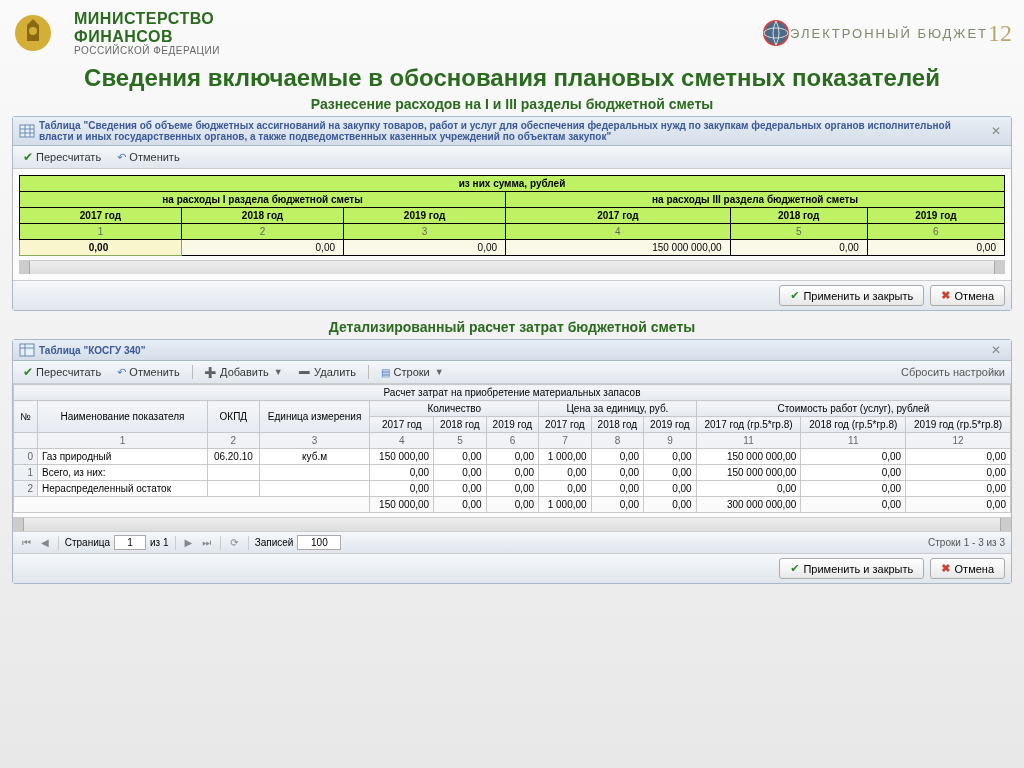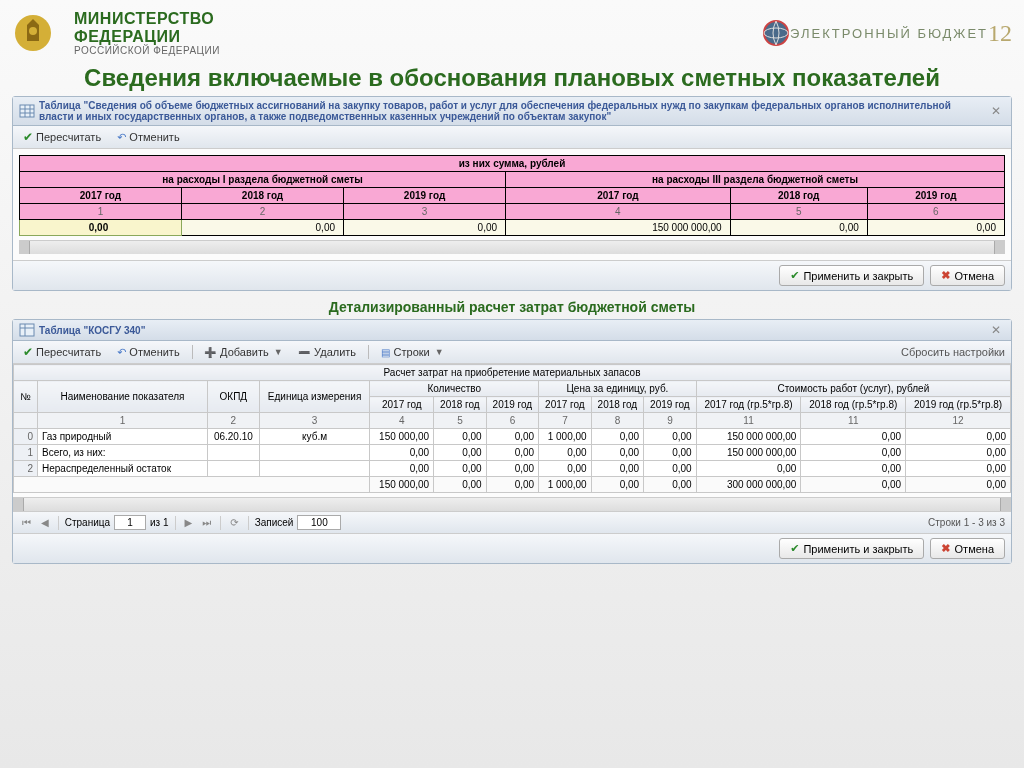--- a/index.html
+++ b/index.html
@@ -26,21 +26,21 @@
 .tb-btn { display: inline-flex; align-items: center; gap: 3px; cursor: pointer; padding: 1px 4px; color: #333; }
 .tb-sep { width: 1px; height: 14px; background: #bbb; }
 .ico-check { color: #2a8a2a; font-size: 12px; }
 .ico-undo { color: #4a7ac8; font-size: 11px; }
 .ico-plus { color: #2a8a2a; font-size: 10px; }
 .ico-minus { color: #c43; font-size: 10px; }
 .ico-rows { color: #4a7ac8; font-size: 10px; }
 .tb-reset { margin-left: auto; color: #555; cursor: pointer; }
 .panel-body { padding: 6px; background: #fcfcfc; }
 .btable { width: 100%; border-collapse: collapse; }
-.btable th, .btable td { border: 1px solid #000; padding: 2px 4px; text-align: center; font-size: 10px; background: #f9a8d4; }
+.btable th, .btable td { border: 1px solid #000; padding: 2px 4px; text-align: center; font-size: 10px; background: #bef264; }
 .btable th { font-weight: bold; }
 .btable .numrow td { color: #666; }
 .btable .datarow td { background: #faf9e8; text-align: right; padding-right: 8px; }
 .btable .datarow td:first-child { background: #f9f5cc; border: 1px solid #8aa85a; text-align: center; font-weight: bold; }
 .scrollbar-mock { height: 14px; background: linear-gradient(to bottom,#eee,#ddd); border-top: 1px solid #ccc; position: relative; margin-top: 4px; }
 .scrollbar-mock::before { content:''; position:absolute; left:0; top:0; width:10px; height:100%; background:#ccc; border-right:1px solid #aaa;}
 .scrollbar-mock::after { content:''; position:absolute; right:0; top:0; width:10px; height:100%; background:#ccc; border-left:1px solid #aaa;}
 .panel-footer { background: linear-gradient(to bottom,#f5f7fa,#e0e6ed); border-top:1px solid #ccc; padding:4px 6px; display:flex; justify-content:flex-end; gap:6px; }
 .btn { background: linear-gradient(to bottom,#fff,#e8e8e8); border:1px solid #aaa; border-radius:3px; padding:3px 10px; cursor:pointer; display:inline-flex; align-items:center; gap:4px; font-size:11px; }
 .btn .ok { color:#2a8a2a; }
@@ -69,36 +69,37 @@
     <div class="logo-block">
       <div class="emblem">
         <svg viewBox="0 0 40 40" width="40" height="40">
             <circle cx="20" cy="20" r="18" fill="#d4af37"></circle>
             <path d="M20 6 L14 12 L14 28 L26 28 L26 12 Z" fill="#8b6914"></path>
             <circle cx="20" cy="18" r="4" fill="#d4af37"></circle>
           </svg>
       </div>
       <div class="min-title">
         <div class="l1">МИНИСТЕРСТВО</div>
-        <div class="l2">ФЕДЕРАЦИИ</div>
+        <div class="l2">ФИНАНСОВ</div>
         <div class="l3">РОССИЙСКОЙ ФЕДЕРАЦИИ</div>
       </div>
     </div>
     <div class="eb-block">
       <svg width="28" height="28" viewBox="0 0 28 28">
           <circle cx="14" cy="14" r="12" fill="#4a6a8a" stroke="#c44" stroke-width="2"></circle>
           <ellipse cx="14" cy="14" rx="12" ry="5" fill="none" stroke="#ddd"></ellipse>
           <path d="M14 2 Q8 14 14 26 Q20 14 14 2" fill="none" stroke="#ddd"></path>
         </svg>
       <span class="eb-label">ЭЛЕКТРОННЫЙ  БЮДЖЕТ</span>
       <span class="page-num">12</span>
     </div>
   </div>
 
   <div class="slide-title">Сведения включаемые в обоснования плановых сметных показателей</div>
+  <div class="section-sub">Разнесение расходов на I и III разделы бюджетной сметы</div>
 
   <div class="panel">
     <div class="panel-header">
       <span class="ico"><svg width="16" height="14" viewBox="0 0 16 14">
             <rect x="1" y="1" width="14" height="12" fill="#e8f0f8" stroke="#6a8ab0"></rect>
             <line x1="1" y1="5" x2="15" y2="5" stroke="#6a8ab0"></line>
             <line x1="1" y1="9" x2="15" y2="9" stroke="#6a8ab0"></line>
             <line x1="6" y1="1" x2="6" y2="13" stroke="#6a8ab0"></line>
             <line x1="11" y1="1" x2="11" y2="13" stroke="#6a8ab0"></line>
           </svg></span>

